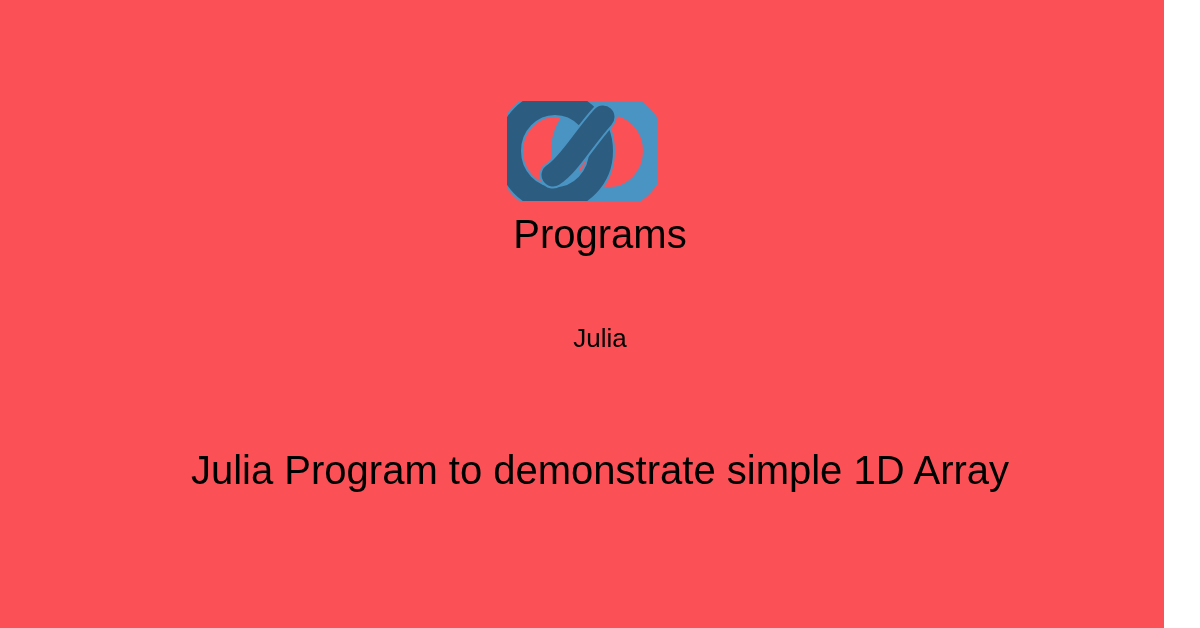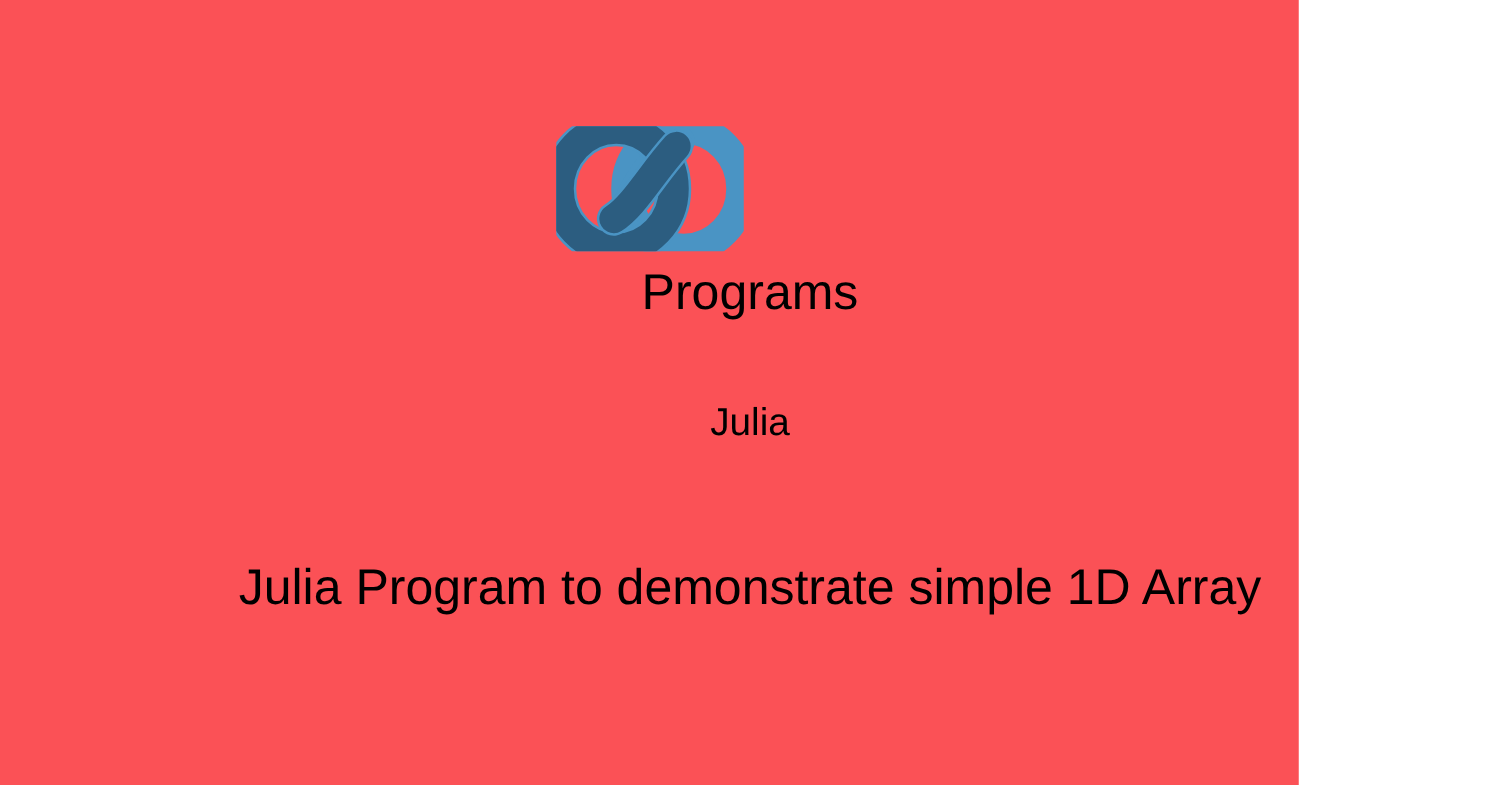--- a/index.html
+++ b/index.html
@@ -8,21 +8,21 @@
     padding: 0;
   }
   body {
     width: 1200px;
     height: 628px;
     overflow: hidden;
     font-family: "Liberation Sans", sans-serif;
   }
   #card {
     position: relative;
-    width: 1039px;
+    width: 1164px;
     height: 628px;
     background: #fb5156;
     display: flex;
     flex-direction: column;
     align-items: center;
     box-sizing: border-box;
   }
   
   #brand-logo {
     position: absolute;
@@ -50,21 +50,21 @@
     font-weight: 400;
   }
   #brand-name {
     top: 210px;
     font-size: 40px;
     line-height: 48px;
     letter-spacing: 0px;
   }
   #language-name {
     top: 316px;
-    font-size: 31px;
+    font-size: 26px;
     line-height: 44px;
   }
   #program-title {
     top: 444px;
     font-size: 40px;
     line-height: 52px;
   }
 </style>
 </head>
 <body>

